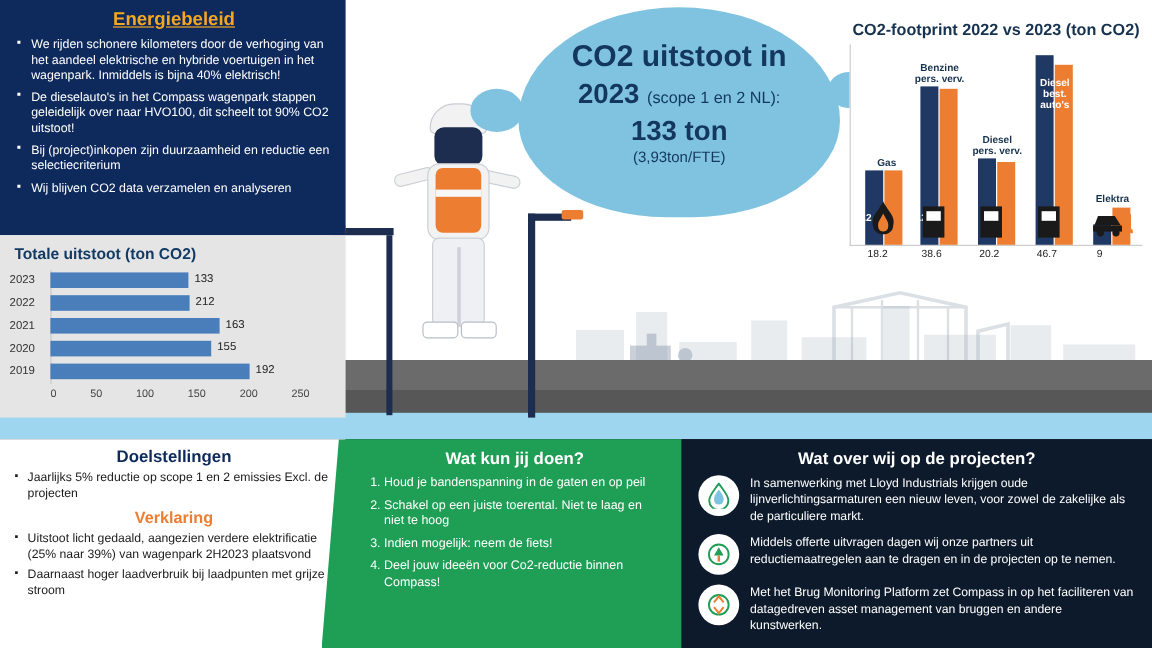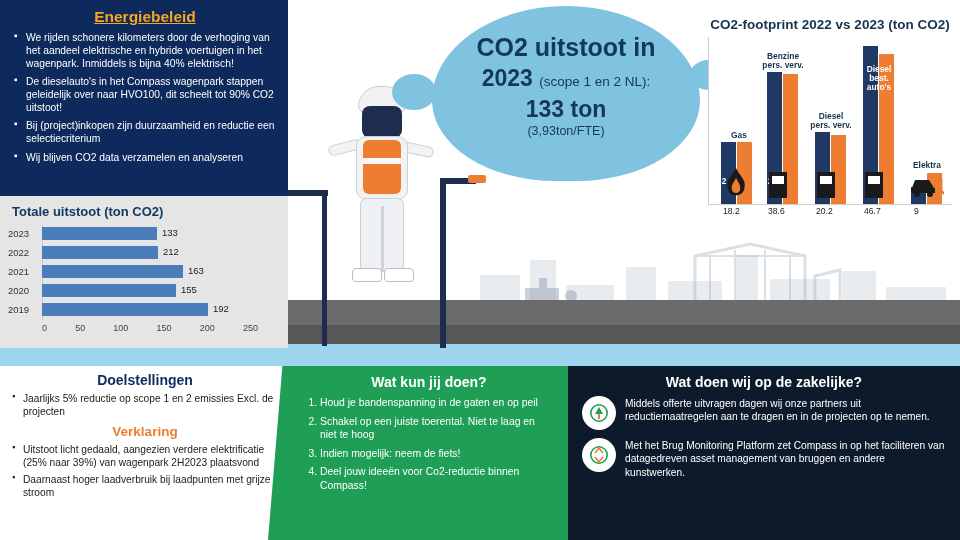--- a/index.html
+++ b/index.html
@@ -358,22 +358,31 @@
     <h3>Wat kun jij doen?</h3>
     <ol>
       <li>Houd je bandenspanning in de gaten en op peil</li>
       <li>Schakel op een juiste toerental. Niet te laag en niet te hoog</li>
       <li>Indien mogelijk: neem de fiets!</li>
       <li>Deel jouw ideeën voor Co2-reductie binnen Compass!</li>
     </ol>
   </div>
 
   <div class="panel-proj">
-    <h3>Wat doen wij op de zakelijke?</h3>
-
+    <h3>Wat over wij op de projecten?</h3>
+
+    <div class="proj-item">
+      <div class="proj-ico">
+        <svg width="20" height="22" viewBox="0 0 20 22">
+          <path d="M10 1 C5 8 2 11 2 15 a8 8 0 0 0 16 0 C18 11 15 8 10 1Z" fill="none" stroke="#1f9e55" stroke-width="1.6"></path>
+          <path d="M10 6 C7 10 6 12 6 14.5 a4 4 0 0 0 8 0 C14 12 13 10 10 6Z" fill="#7fc3e0"></path>
+        </svg>
+      </div>
+      <div class="proj-txt">In samenwerking met Lloyd Industrials krijgen oude lijnverlichtingsarmaturen een nieuw leven, voor zowel de zakelijke als de particuliere markt.</div>
+    </div>
 
     <div class="proj-item">
       <div class="proj-ico">
         <svg width="20" height="22" viewBox="0 0 20 22">
           <circle cx="10" cy="11" r="8.2" fill="none" stroke="#1f9e55" stroke-width="1.6"></circle>
           <path d="M10 5 L14 12 H6 Z" fill="#1f9e55"></path>
           <rect x="9" y="12" width="2" height="5" fill="#ed7d31"></rect>
         </svg>
       </div>
       <div class="proj-txt">Middels offerte uitvragen dagen wij onze partners uit reductiemaatregelen aan te dragen en in de projecten op te nemen.</div>

